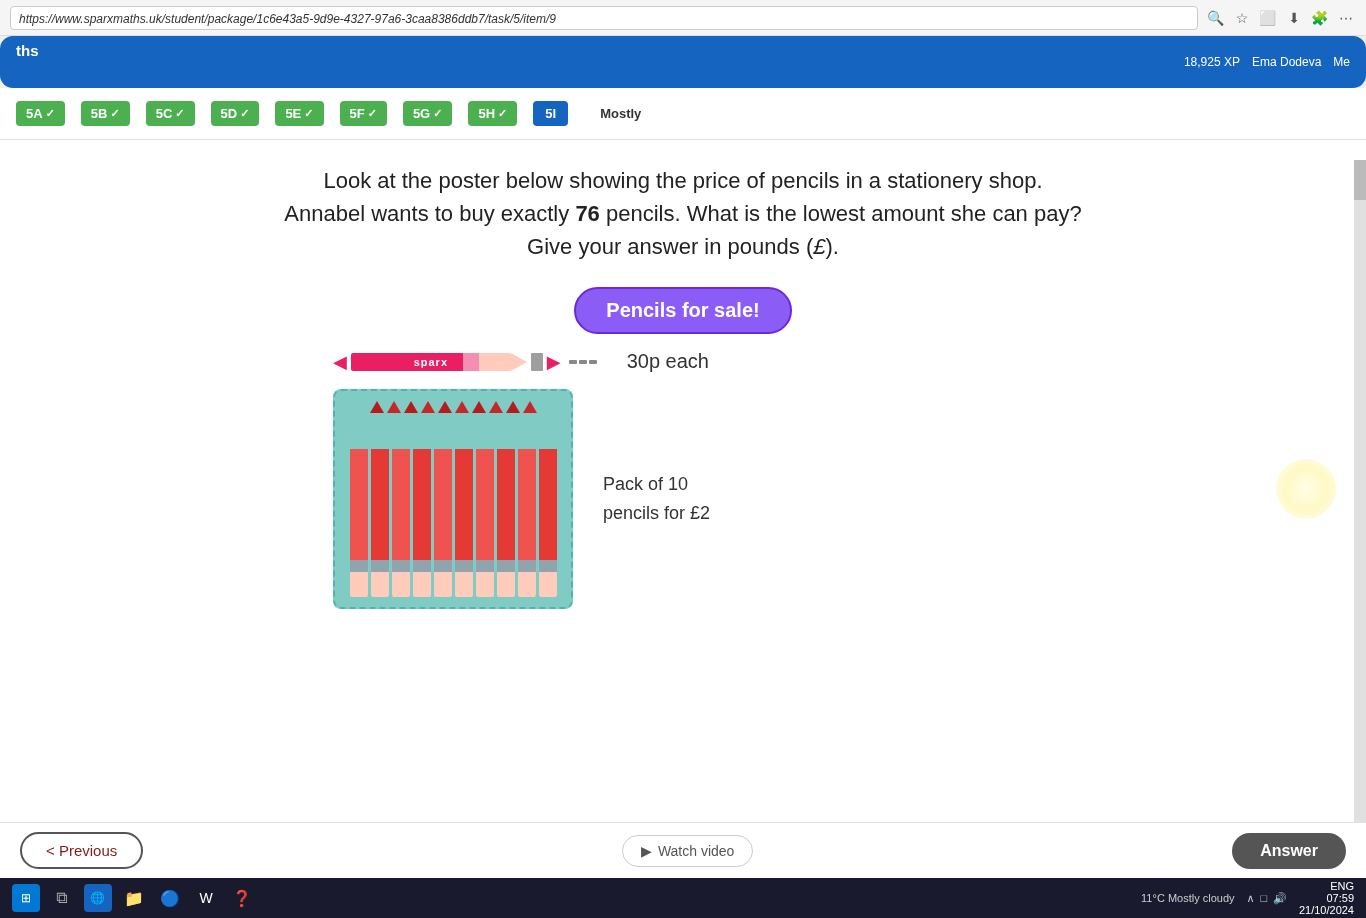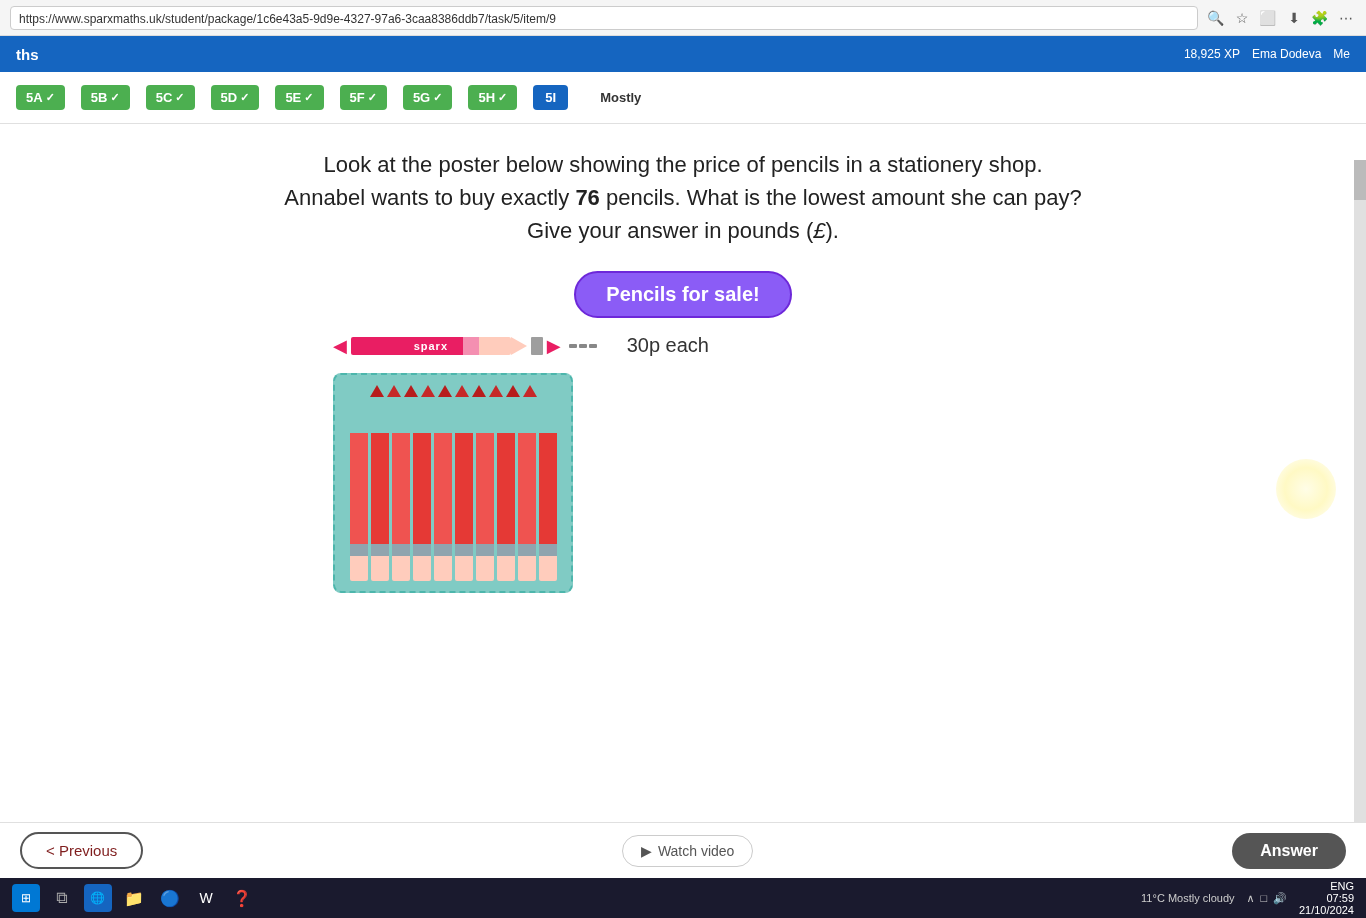--- a/index.html
+++ b/index.html
@@ -18,20 +18,21 @@
     .url-bar {
       flex: 1;
       background: white;
       border: 1px solid #ccc;
       border-radius: 4px;
       padding: 2px 8px;
       font-size: 12px;
       color: #333;
       height: 24px;
       line-height: 20px;
+      font-style: italic;
     }
     .browser-icons {
       display: flex;
       gap: 6px;
       align-items: center;
     }
     .browser-icon {
       width: 20px;
       height: 20px;
       display: flex;
@@ -41,23 +42,23 @@
       font-size: 14px;
       cursor: pointer;
     }
 
     
     .app-header {
       background: #1565c0;
       color: white;
       padding: 6px 16px;
       display: flex;
-      align-items: center;
       justify-content: space-between;
-      height: 36px;
+      height: 52px;
+      border-radius: 13px;
     }
     .app-title {
       font-size: 15px;
       font-weight: bold;
       color: white;
     }
     .user-info {
       font-size: 12px;
       color: white;
       display: flex;
@@ -451,20 +452,21 @@
           <div style="width:18px; height:148px; background:linear-gradient(180deg, #ef5350 0%, #ef5350 75%, #90a4ae 75%, #90a4ae 83%, #ffccbc 83%, #ffccbc 100%); border-radius:0 0 2px 2px;"></div>
           <div style="width:18px; height:148px; background:linear-gradient(180deg, #e53935 0%, #e53935 75%, #90a4ae 75%, #90a4ae 83%, #ffccbc 83%, #ffccbc 100%); border-radius:0 0 2px 2px;"></div>
           <div style="width:18px; height:148px; background:linear-gradient(180deg, #ef5350 0%, #ef5350 75%, #90a4ae 75%, #90a4ae 83%, #ffccbc 83%, #ffccbc 100%); border-radius:0 0 2px 2px;"></div>
           <div style="width:18px; height:148px; background:linear-gradient(180deg, #e53935 0%, #e53935 75%, #90a4ae 75%, #90a4ae 83%, #ffccbc 83%, #ffccbc 100%); border-radius:0 0 2px 2px;"></div>
           <div style="width:18px; height:148px; background:linear-gradient(180deg, #ef5350 0%, #ef5350 75%, #90a4ae 75%, #90a4ae 83%, #ffccbc 83%, #ffccbc 100%); border-radius:0 0 2px 2px;"></div>
           <div style="width:18px; height:148px; background:linear-gradient(180deg, #e53935 0%, #e53935 75%, #90a4ae 75%, #90a4ae 83%, #ffccbc 83%, #ffccbc 100%); border-radius:0 0 2px 2px;"></div>
           <div style="width:18px; height:148px; background:linear-gradient(180deg, #ef5350 0%, #ef5350 75%, #90a4ae 75%, #90a4ae 83%, #ffccbc 83%, #ffccbc 100%); border-radius:0 0 2px 2px;"></div>
           <div style="width:18px; height:148px; background:linear-gradient(180deg, #e53935 0%, #e53935 75%, #90a4ae 75%, #90a4ae 83%, #ffccbc 83%, #ffccbc 100%); border-radius:0 0 2px 2px;"></div>
         </div>
       </div>
+      <div class="pack-price">Pack of 10<br>pencils for £2</div>
     </div>
   </div>
 </div>
 
 <div class="scrollbar">
   <div class="scrollbar-thumb"></div>
 </div>
 
 <div class="light-circle"></div>
 

